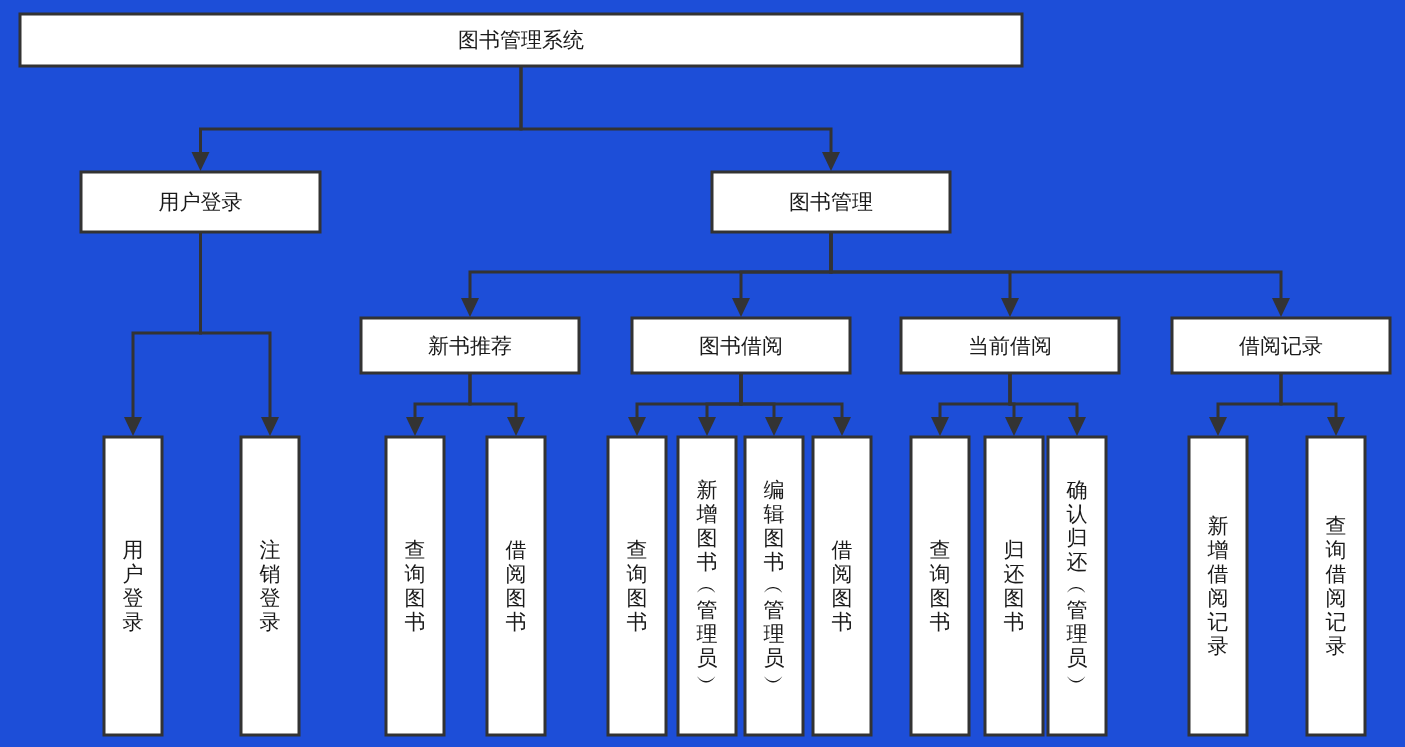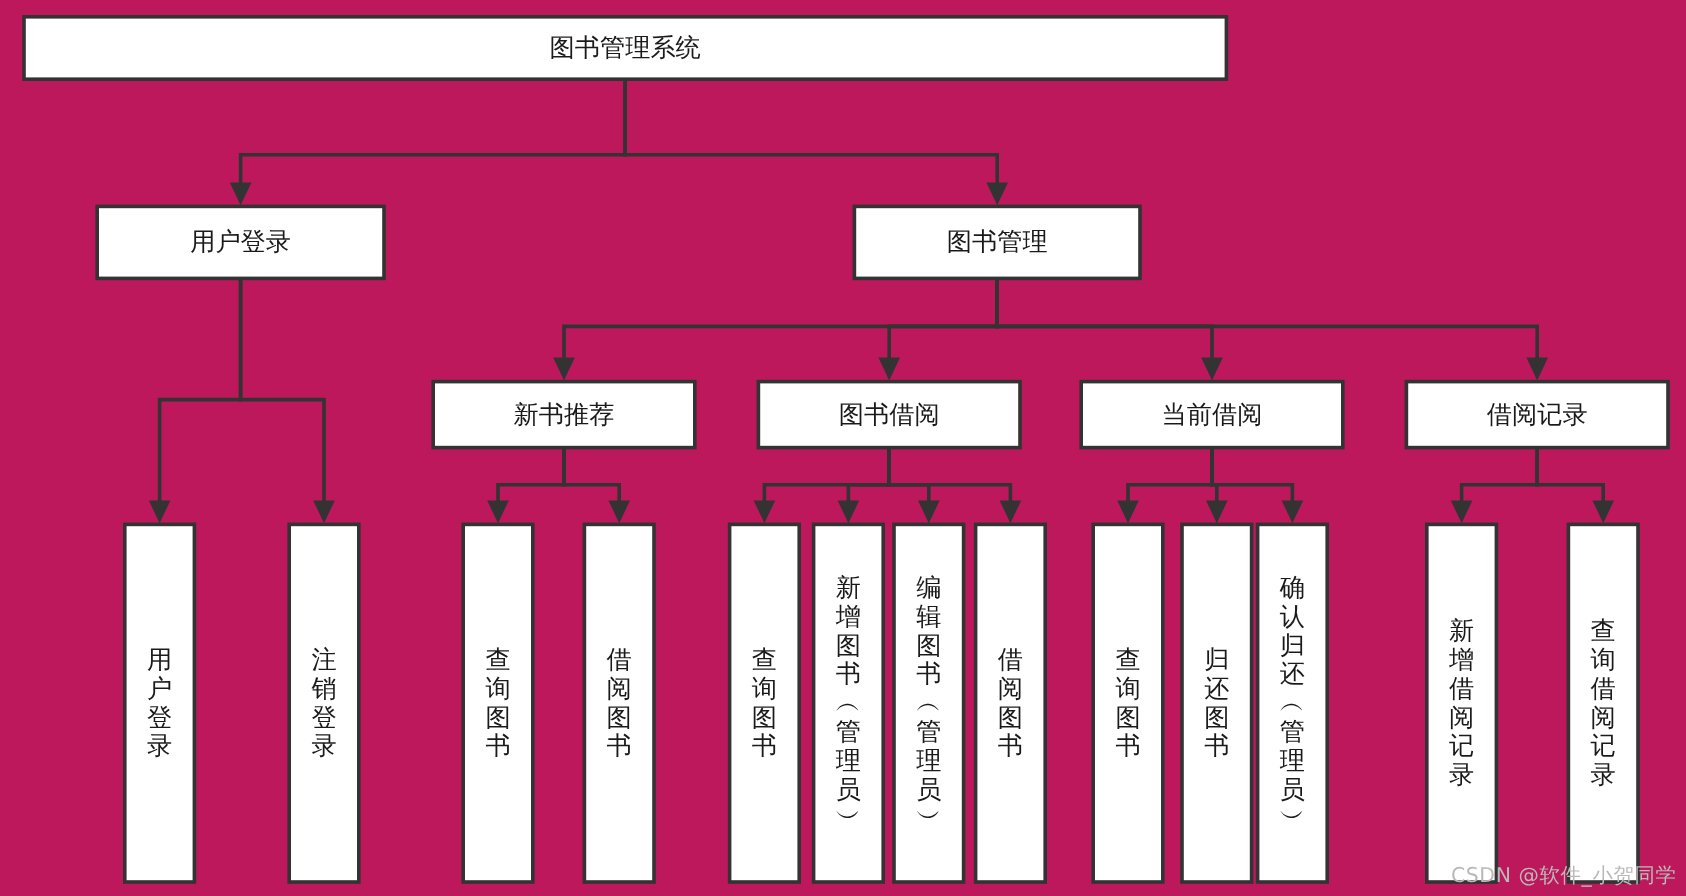--- a/index.html
+++ b/index.html
@@ -12,21 +12,21 @@
     width: 1405px;
     height: 747px;
     font-family: "DejaVu Sans", "Liberation Sans", sans-serif;
     overflow: hidden;
     position: relative;
   }
   #diagram-root {
     position: relative;
     width: 1405px;
     height: 747px;
-    background: #be185d;
+    background: #1d4ed8;
   }
   svg.diagram-canvas {
     position: absolute;
     left: 0;
     top: 0;
     width: 1405px;
     height: 747px;
     display: block;
   }
   .node-box {
@@ -231,14 +231,13 @@
         <g>
           <rect x="1189" y="437" width="58" height="298" class="node-box"></rect>
           <text x="1218" y="532.72" class="node-label-v"><tspan x="1218" dy="0">新</tspan><tspan x="1218" dy="24">增</tspan><tspan x="1218" dy="24">借</tspan><tspan x="1218" dy="24">阅</tspan><tspan x="1218" dy="24">记</tspan><tspan x="1218" dy="24">录</tspan></text>
         </g>
         <g>
           <rect x="1307" y="437" width="58" height="298" class="node-box"></rect>
           <text x="1336" y="532.72" class="node-label-v"><tspan x="1336" dy="0">查</tspan><tspan x="1336" dy="24">询</tspan><tspan x="1336" dy="24">借</tspan><tspan x="1336" dy="24">阅</tspan><tspan x="1336" dy="24">记</tspan><tspan x="1336" dy="24">录</tspan></text>
         </g>
       </g>
   </svg>
-  <div class="watermark-text">CSDN @软件_小贺同学</div>
 </div>
 
 </body></html>

